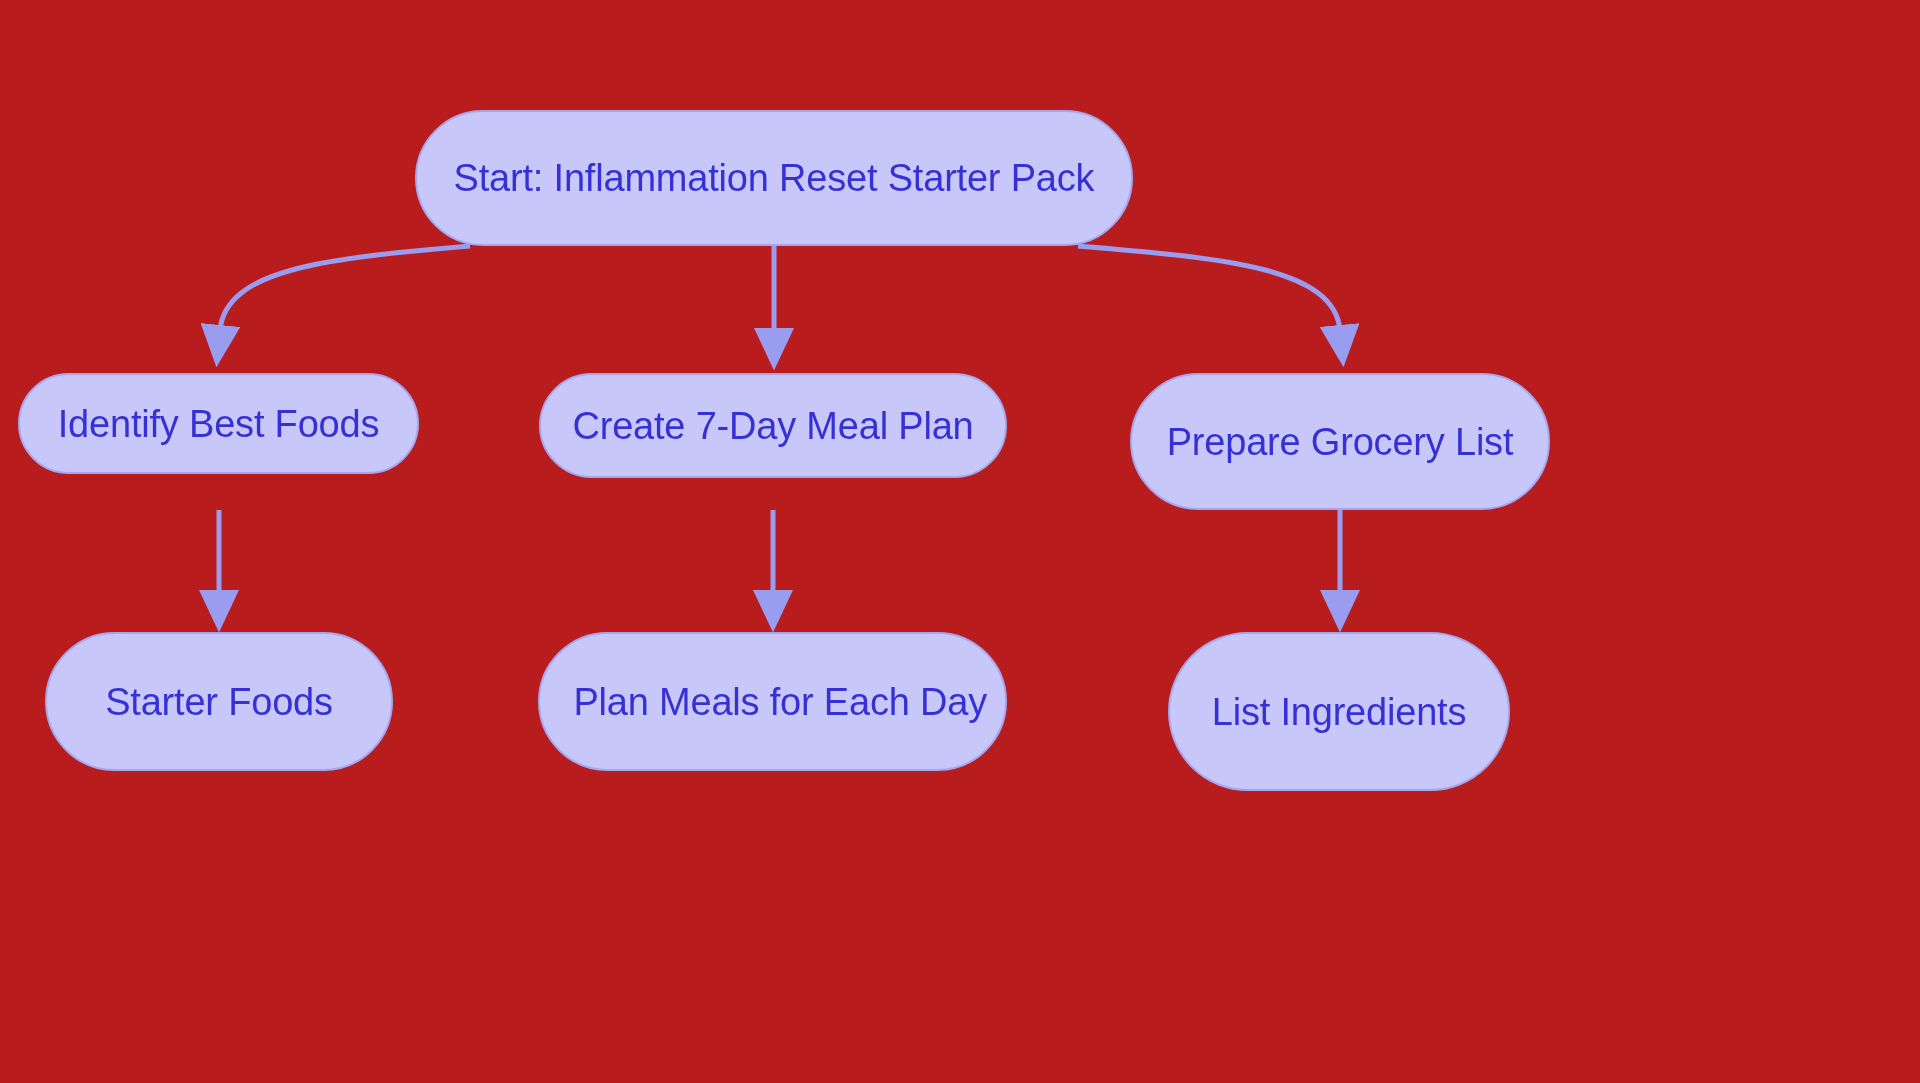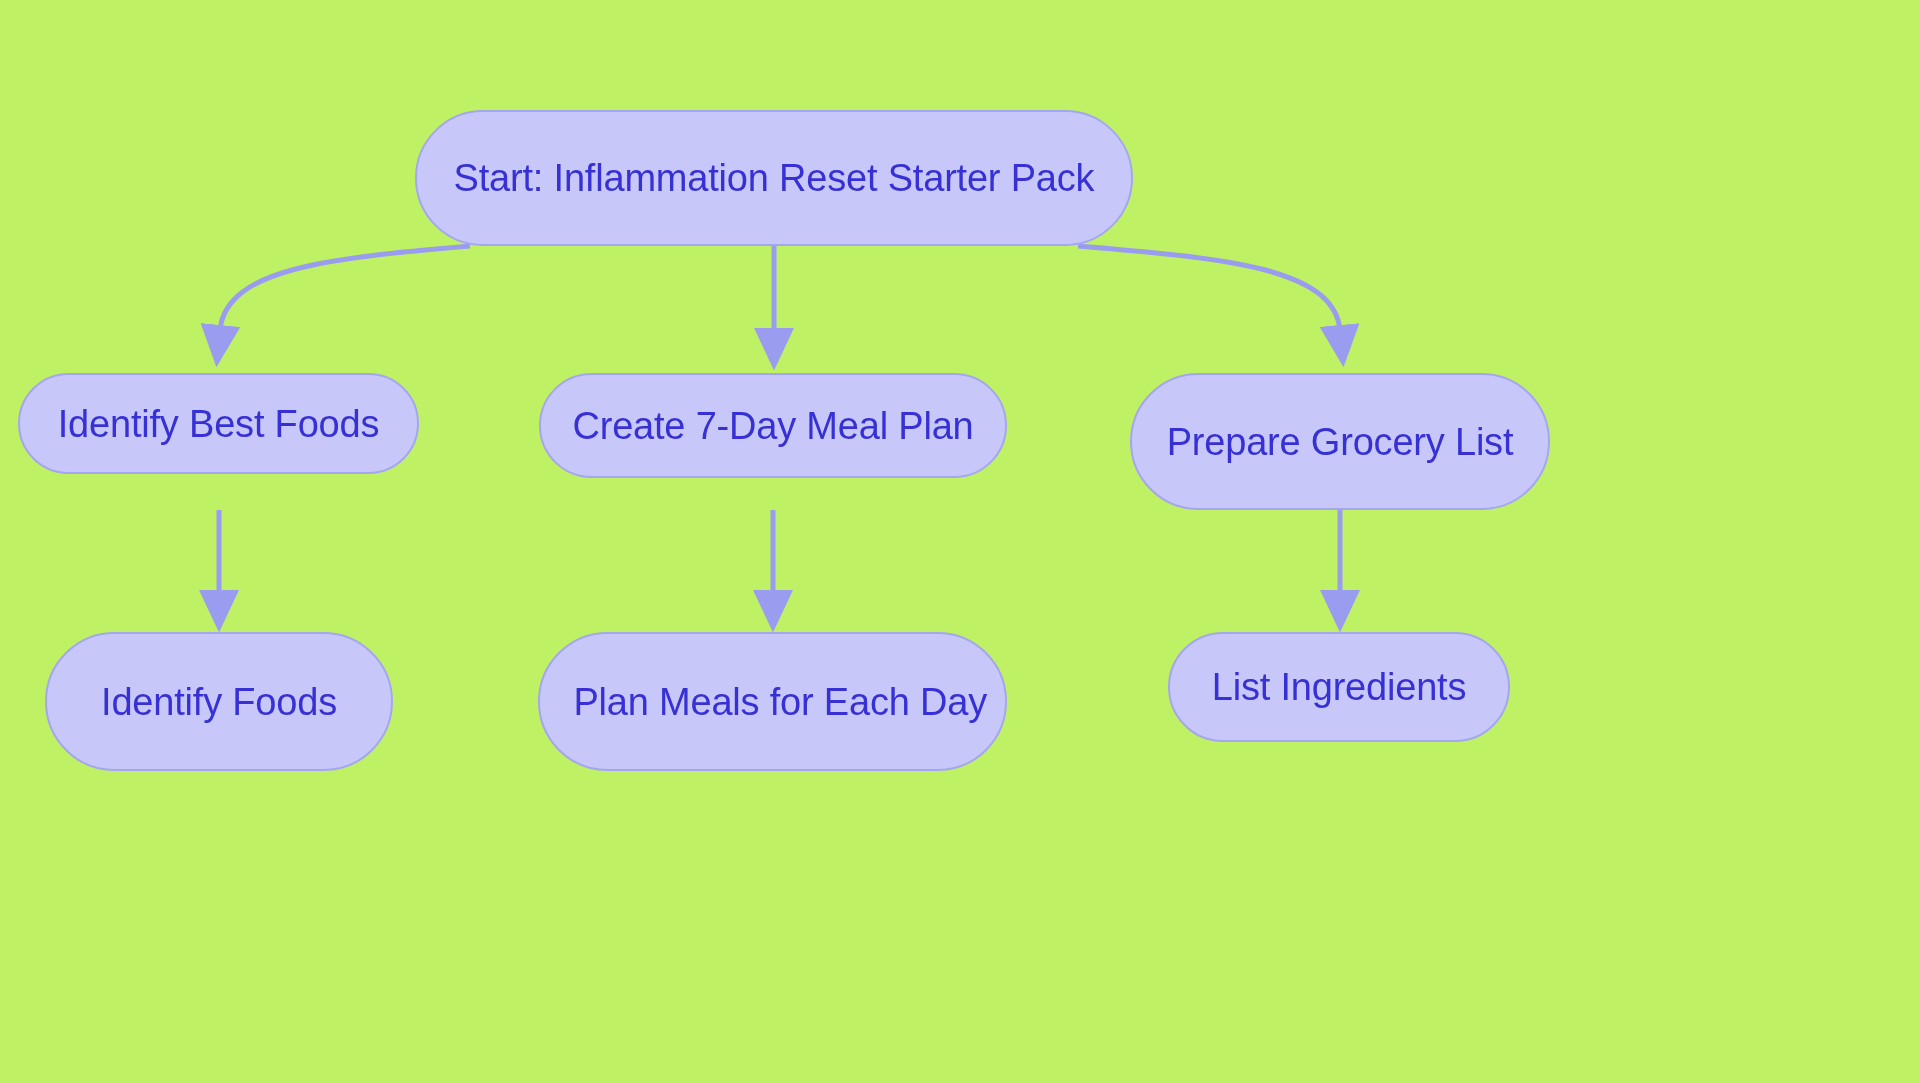--- a/index.html
+++ b/index.html
@@ -10,21 +10,21 @@
   body {
     width: 1920px;
     height: 1083px;
     overflow: hidden;
     font-family: "Liberation Sans", sans-serif;
   }
   #flowchart-canvas {
     position: relative;
     width: 1920px;
     height: 1083px;
-    background: #bef264;
+    background: #b91c1c;
   }
   #edge-layer {
     position: absolute;
     left: 0;
     top: 0;
     width: 1920px;
     height: 1083px;
   }
   .node {
     position: absolute;
@@ -87,21 +87,21 @@
     top: 632px;
     width: 469px;
     height: 139px;
     font-size: 38px;
     justify-content: flex-end;
   }
   #node-list-ingredients {
     left: 1168px;
     top: 632px;
     width: 342px;
-    height: 110px;
+    height: 159px;
     font-size: 38px;
   }
 </style>
 </head>
 <body>
 
 <div id="flowchart-canvas">
 
   <svg id="edge-layer" viewBox="0 0 1920 1083" width="1920" height="1083" xmlns="http://www.w3.org/2000/svg">
     <defs>
@@ -133,21 +133,21 @@
 
   <div class="node" id="node-create-meal-plan">
     <span class="node-label">Create 7-Day Meal Plan</span>
   </div>
 
   <div class="node" id="node-prepare-grocery-list">
     <span class="node-label">Prepare Grocery List</span>
   </div>
 
   <div class="node" id="node-research-foods">
-    <span class="node-label">Identify Foods</span>
+    <span class="node-label">Starter Foods</span>
   </div>
 
   <div class="node" id="node-plan-meals">
     <span class="node-label">Plan Meals for Each Day</span>
   </div>
 
   <div class="node" id="node-list-ingredients">
     <span class="node-label">List Ingredients</span>
   </div>
 

